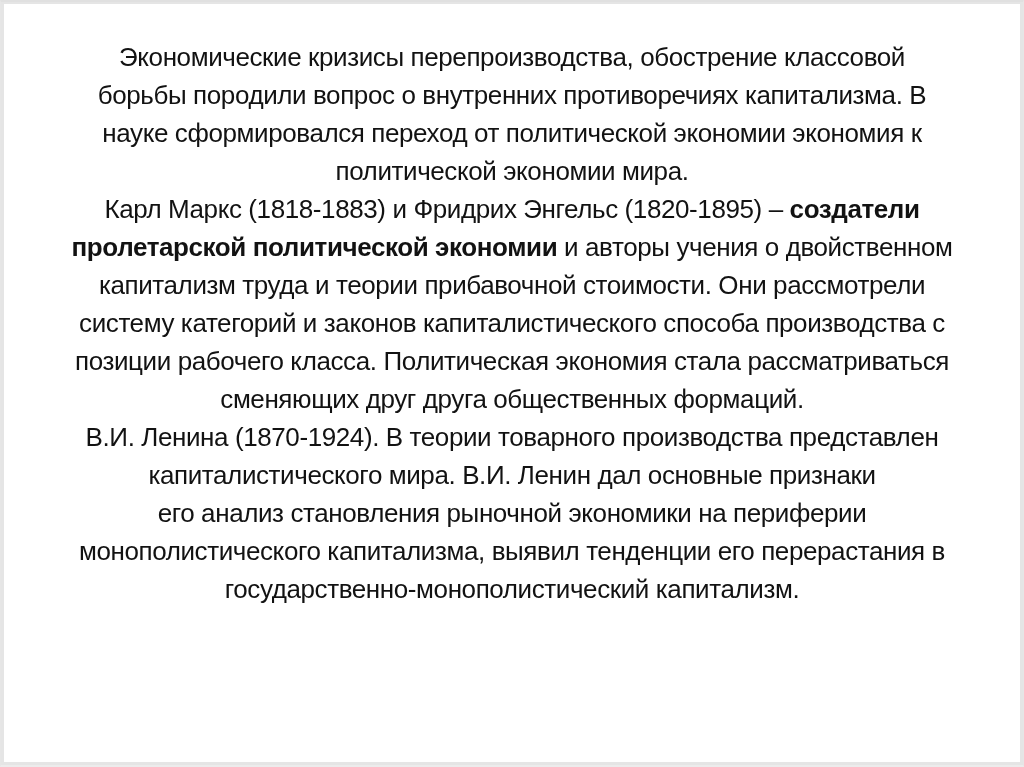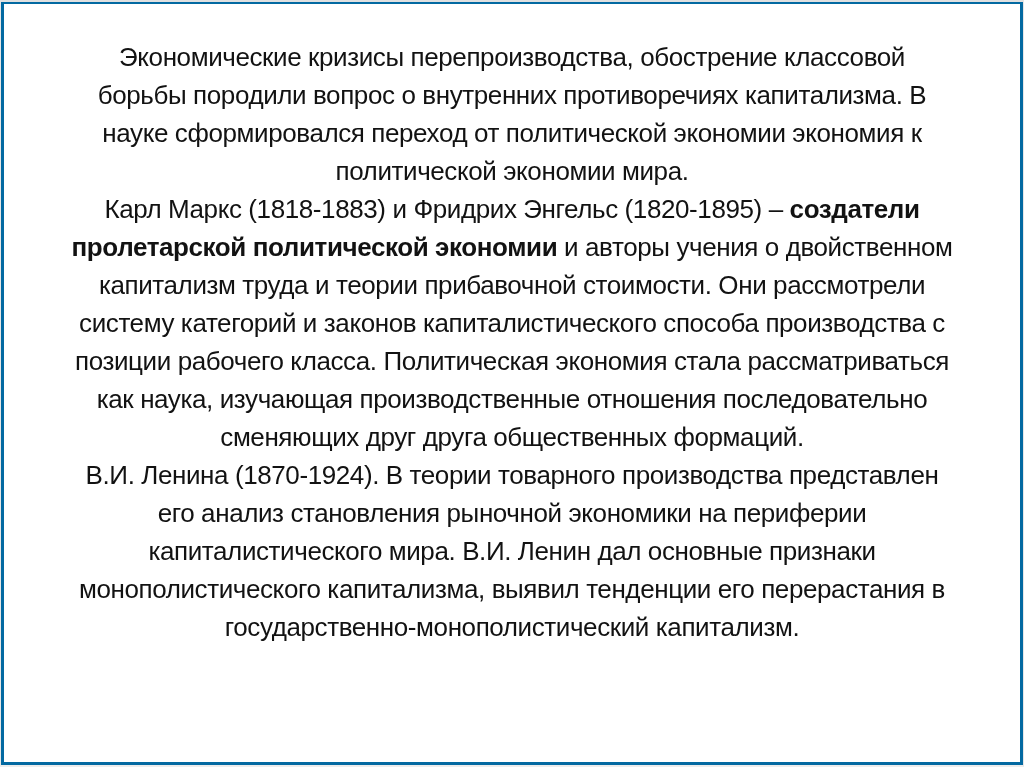--- a/index.html
+++ b/index.html
@@ -11,21 +11,21 @@
     width: 1024px;
     height: 767px;
     position: relative;
     overflow: hidden;
     font-family: "Liberation Sans", sans-serif;
   }
   .slide {
     position: absolute;
     inset: 0;
     box-sizing: border-box;
-    background: #0369a1;
+    background: #e5e5e5;
     border-top: 2px solid #e0e0e0;
     border-left: 1px solid #e6e6e6;
     border-right: 1px solid #e6e6e6;
     border-bottom: 2px solid #ececec;
   }
   .slide-inner {
     position: absolute;
     inset: 2px 3px 3px 3px;
     background: #ffffff;
   }
@@ -56,22 +56,21 @@
     <div class="slide-text">
         <div class="line"><span class="">Экономические кризисы перепроизводства, обострение классовой</span></div>
         <div class="line"><span class="">борьбы породили вопрос о внутренних противоречиях капитализма. В</span></div>
         <div class="line"><span class="">науке сформировался переход от политической экономии экономия к</span></div>
         <div class="line"><span class="">политической экономии мира.</span></div>
         <div class="line"><span class="">Карл Маркс (1818-1883) и Фридрих Энгельс (1820-1895) – </span><span class="seg-bold">создатели</span></div>
         <div class="line"><span class="seg-bold">пролетарской политической экономии</span><span class=""> и авторы учения о двойственном</span></div>
         <div class="line"><span class="">капитализм труда и теории прибавочной стоимости. Они рассмотрели</span></div>
         <div class="line"><span class="">систему категорий и законов капиталистического способа производства с</span></div>
         <div class="line"><span class="">позиции рабочего класса. Политическая экономия стала рассматриваться</span></div>
-        <div class="line"><span class="">как наука, изучающая производственные отношения последовательно</span></div>
         <div class="line"><span class="">сменяющих друг друга общественных формаций.</span></div>
         <div class="line"><span class="">В.И. Ленина (1870-1924). В теории товарного производства представлен</span></div>
+        <div class="line"><span class="">капиталистического мира. В.И. Ленин дал основные признаки</span></div>
         <div class="line"><span class="">его анализ становления рыночной экономики на периферии</span></div>
-        <div class="line"><span class="">капиталистического мира. В.И. Ленин дал основные признаки</span></div>
         <div class="line"><span class="">монополистического капитализма, выявил тенденции его перерастания в</span></div>
         <div class="line"><span class="">государственно-монополистический капитализм.</span></div>
       </div>
   </div>
 </div>
 
 </body></html>

